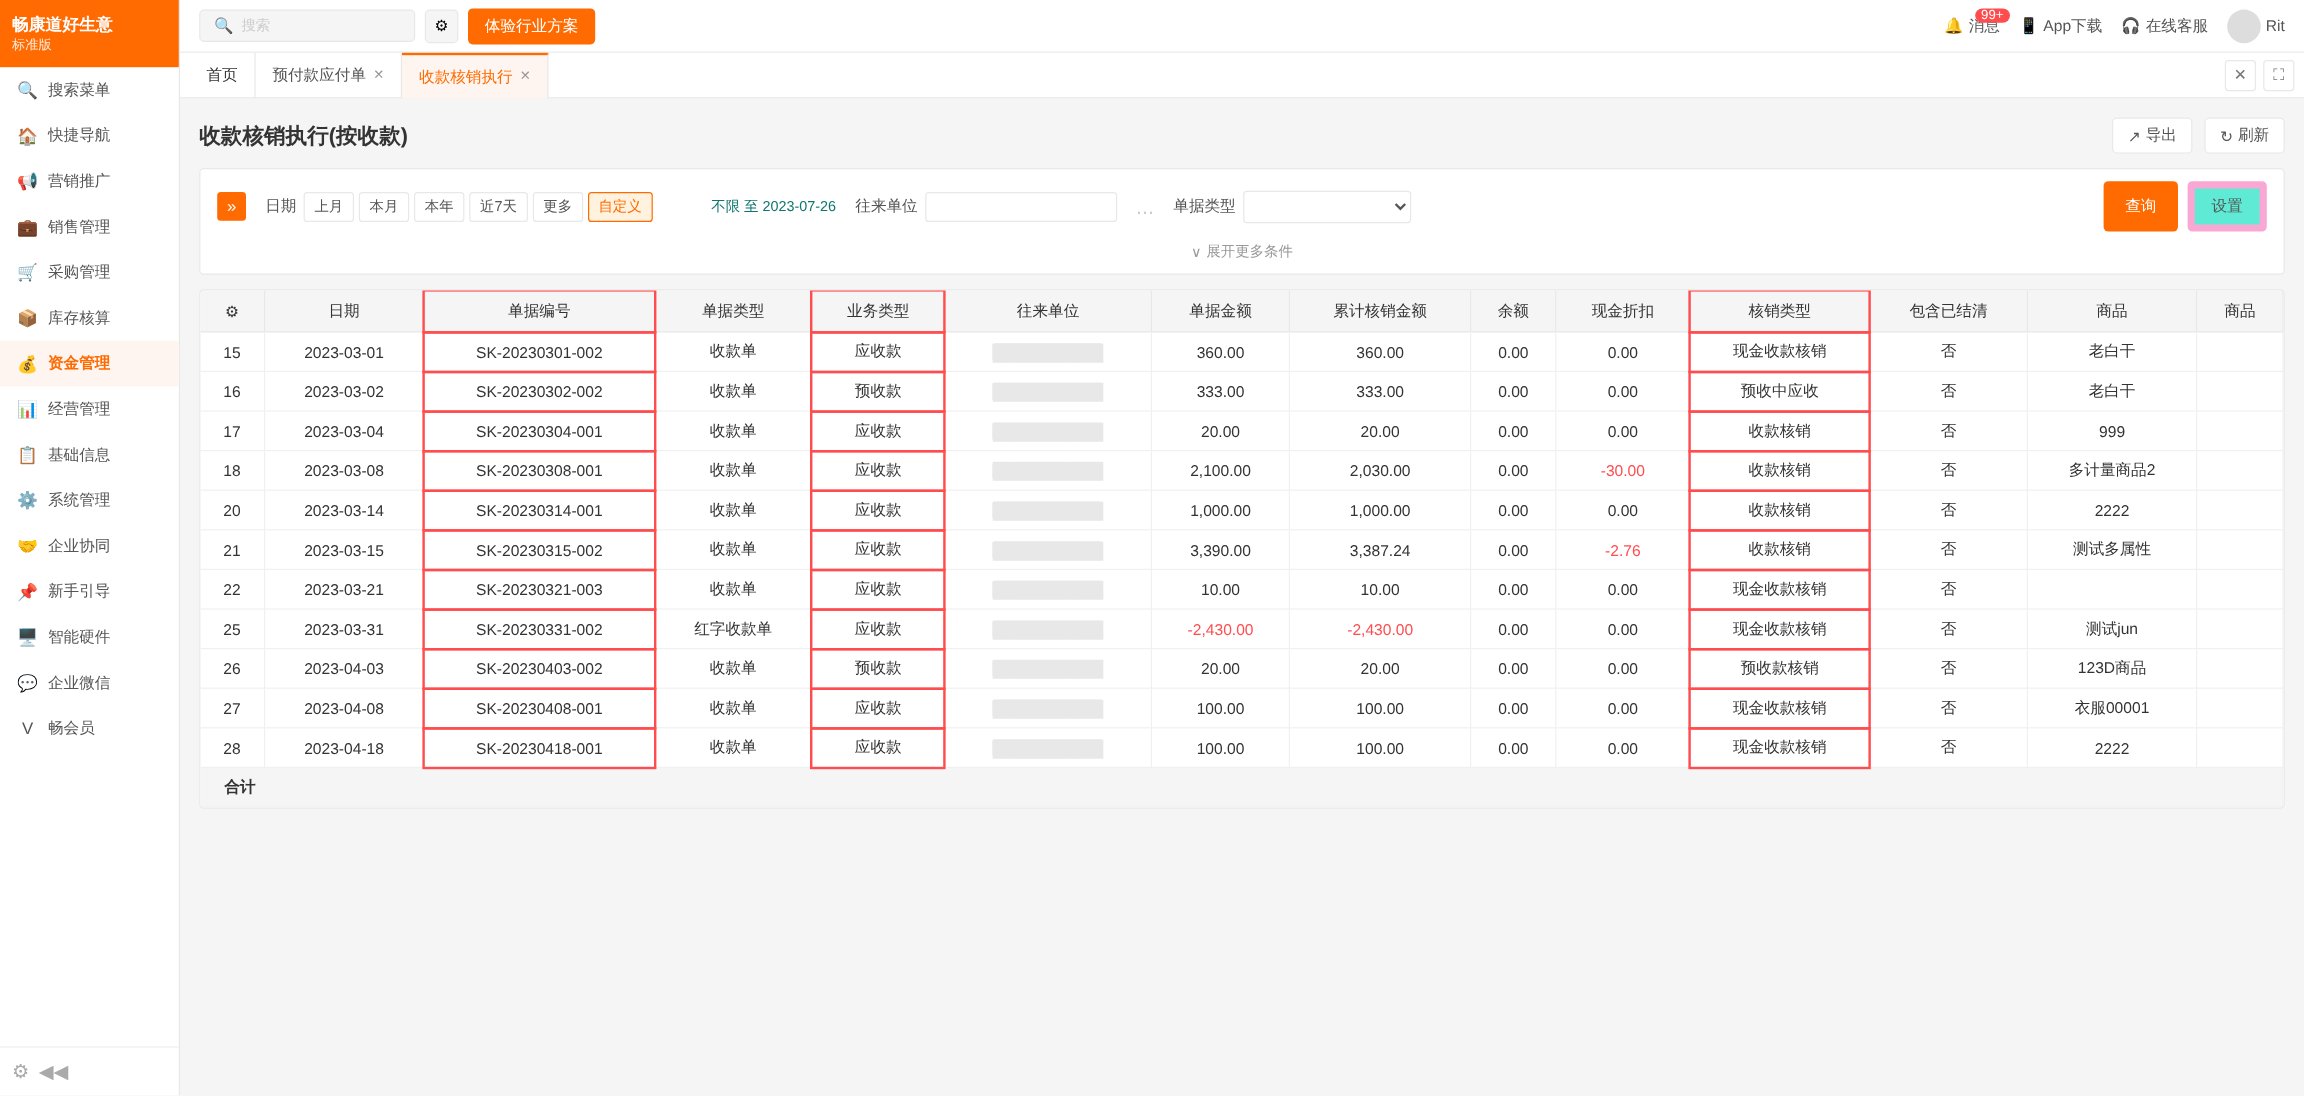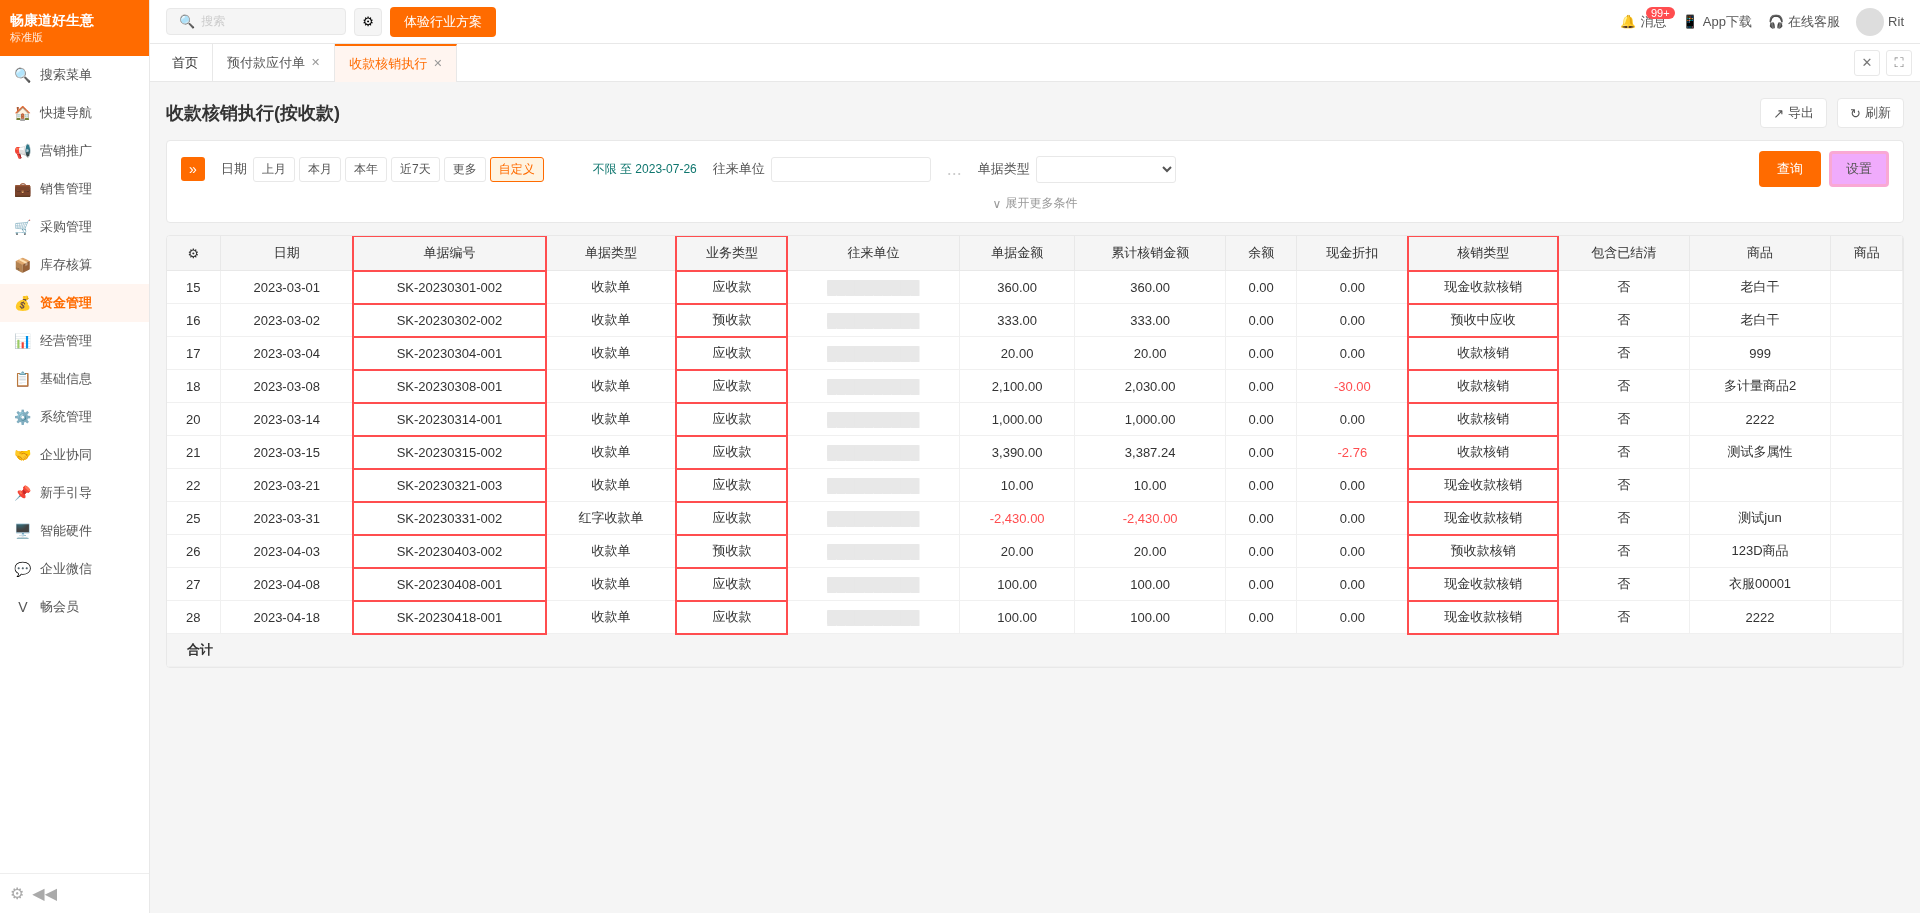--- a/index.html
+++ b/index.html
@@ -54,21 +54,21 @@
     .filter-item { display: flex; align-items: center; gap: 6px; }
     .filter-label { color: #555; font-size: 13px; white-space: nowrap; }
     .filter-date-btns { display: flex; gap: 4px; align-items: center; }
     .date-btn { padding: 3px 8px; border: 1px solid #e8e8e8; border-radius: 3px; cursor: pointer; font-size: 12px; color: #555; background: #fff; }
     .date-btn.custom { background: #fff3e0; color: #ff6b00; border-color: #ff6b00; }
     .date-range { color: #0f766e; font-size: 12px; margin-left: 33px; }
     .filter-input { border: 1px solid #e8e8e8; border-radius: 3px; padding: 4px 8px; font-size: 13px; width: 160px; color: #999; }
     .filter-select { border: 1px solid #e8e8e8; border-radius: 3px; padding: 4px 8px; font-size: 13px; width: 140px; color: #555; background: #fff; }
     .filter-dots { color: #ccc; font-size: 18px; cursor: pointer; }
     .btn-query { background: #ff6b00; color: #fff; border: none; border-radius: 4px; padding: 6px 18px; font-size: 13px; cursor: pointer; }
-    .btn-setting { background: #f0abfc; color: #555; border: 3px solid #f9a8d4; border-radius: 4px; padding: 6px 14px; font-size: 13px; cursor: pointer; }
+    .btn-setting { background: #5eead4; color: #555; border: 6px solid #f9a8d4; border-radius: 4px; padding: 6px 14px; font-size: 13px; cursor: pointer; }
     .expand-row { display: flex; justify-content: center; margin-top: 8px; }
     .expand-btn { color: #999; font-size: 12px; cursor: pointer; display: flex; align-items: center; gap: 4px; }
 
     
     .table-wrap { background: #fff; border: 1px solid #e8e8e8; border-radius: 4px; overflow: auto; }
     table { width: 100%; border-collapse: collapse; font-size: 13px; }
     thead tr { background: #f5f5f5; }
     th { padding: 8px 10px; text-align: center; border-bottom: 1px solid #e8e8e8; border-right: 1px solid #e8e8e8; color: #333; font-weight: 500; white-space: nowrap; }
     td { padding: 7px 10px; text-align: center; border-bottom: 1px solid #f0f0f0; border-right: 1px solid #f0f0f0; color: #333; white-space: nowrap; }
     tr.highlighted td { background: #fff7e6; }

